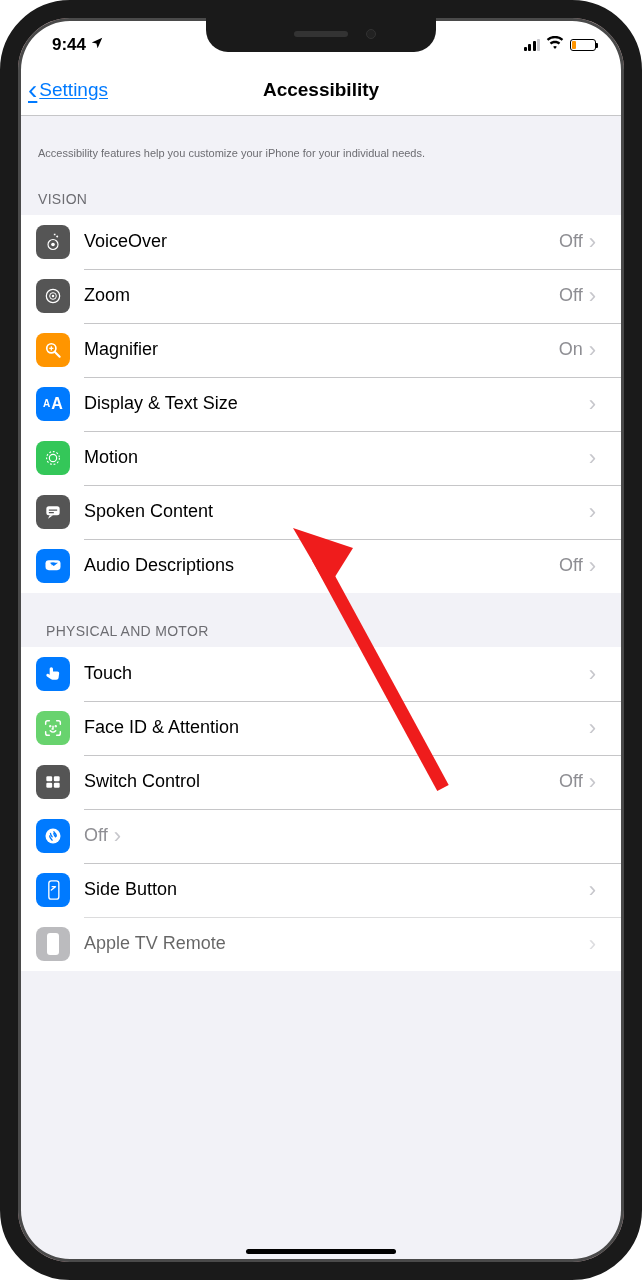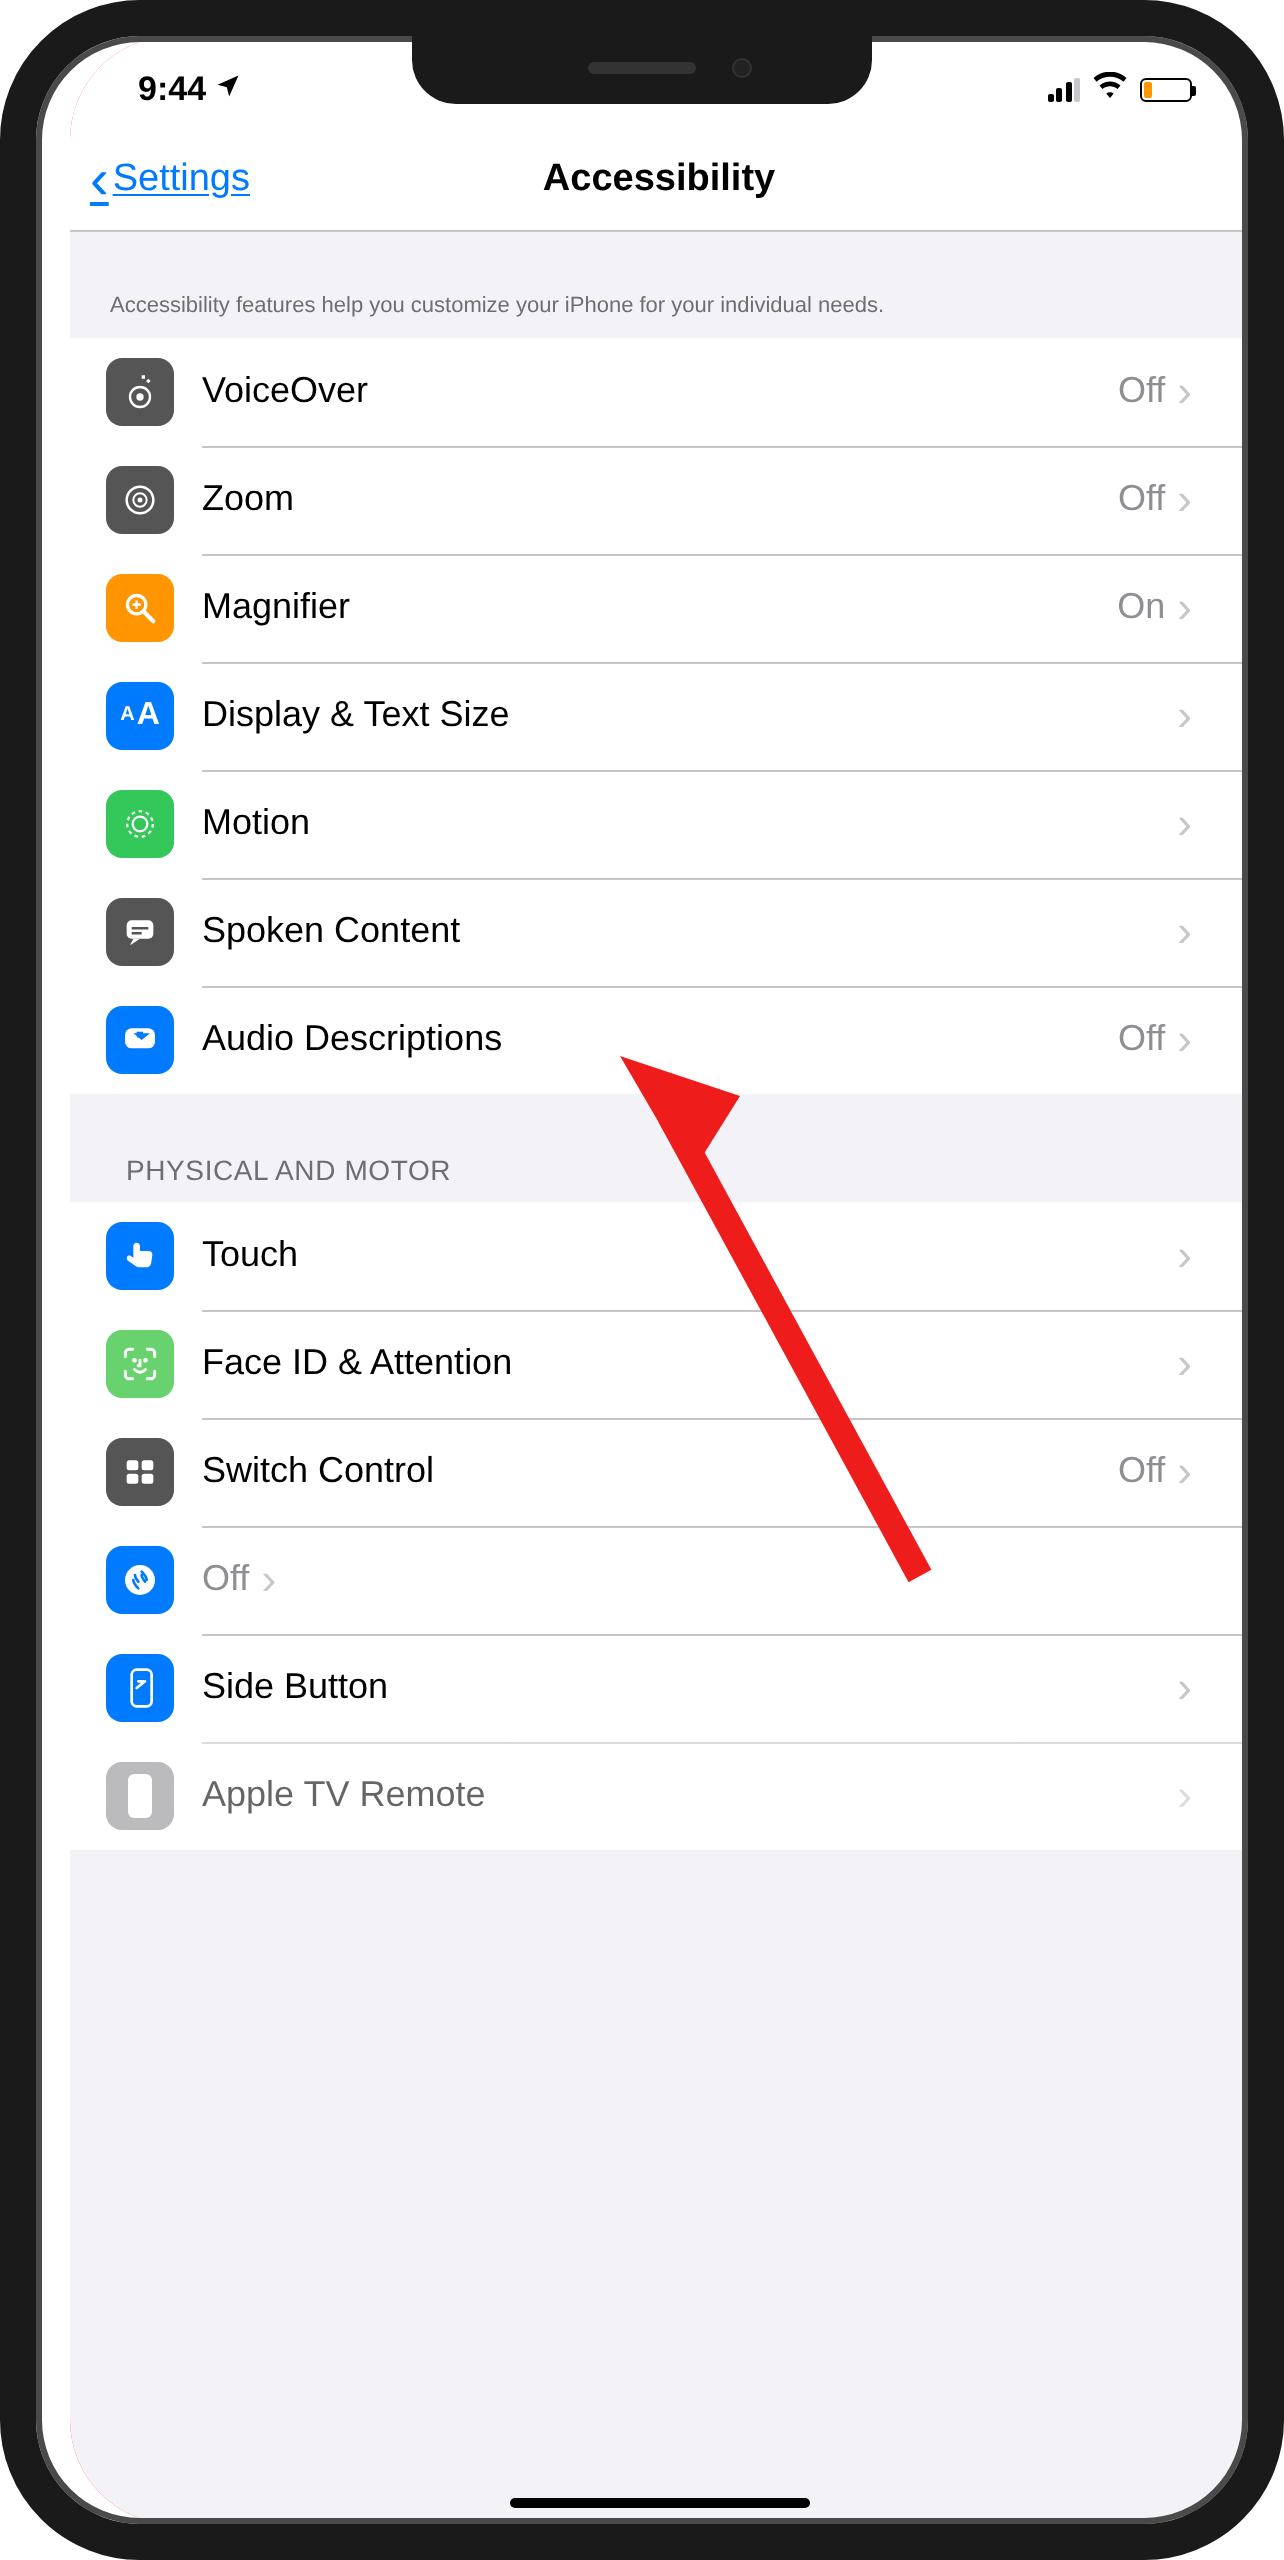--- a/index.html
+++ b/index.html
@@ -46,21 +46,20 @@
   .side-btn.l1{ left:-4px; top:180px; width:6px; height:38px; border-radius:3px 0 0 3px;}
   .side-btn.l2{ left:-4px; top:250px; width:6px; height:70px; border-radius:3px 0 0 3px;}
   .side-btn.l3{ left:-4px; top:340px; width:6px; height:70px; border-radius:3px 0 0 3px;}
   .side-btn.r1{ right:-4px; top:270px; width:6px; height:110px; border-radius:0 3px 3px 0;}
   .screen {
     position: absolute;
     top: 18px; left: 18px; right: 18px; bottom: 18px;
     border-radius: 52px;
     overflow: hidden;
     background: #ef4444;
-    margin-left: 17px;
   }
   .status-bar {
     height: 46px;
     display: flex;
     justify-content: space-between;
     align-items: center;
     padding: 8px 28px 0 34px;
     background: #fff;
     font-size: 17px;
     font-weight: 600;
@@ -207,20 +206,21 @@
     <div class="nav-back">
       <span class="nav-back-chevron" style="text-decoration:none">‹</span>
       <span>Settings</span>
     </div>
     <div class="nav-title">Accessibility</div>
   </div>
 
   <div class="content">
     <div class="header-desc">Accessibility features help you customize your iPhone for your individual needs.</div>
 
+    <div class="section-header">VISION</div>
     <div class="list">
 
       <div class="row">
         <div class="row-icon ic-voiceover">
           <svg width="20" height="20" viewBox="0 0 24 24">
               <g fill="#fff">
                 <path d="M13 2h2v2h-2zM17 4l1.4 1.4-1.4 1.4L15.6 5.4z"></path>
                 <circle cx="12" cy="15" r="6" fill="none" stroke="#fff" stroke-width="1.4"></circle>
                 <circle cx="12" cy="15" r="2.2"></circle>
               </g>

